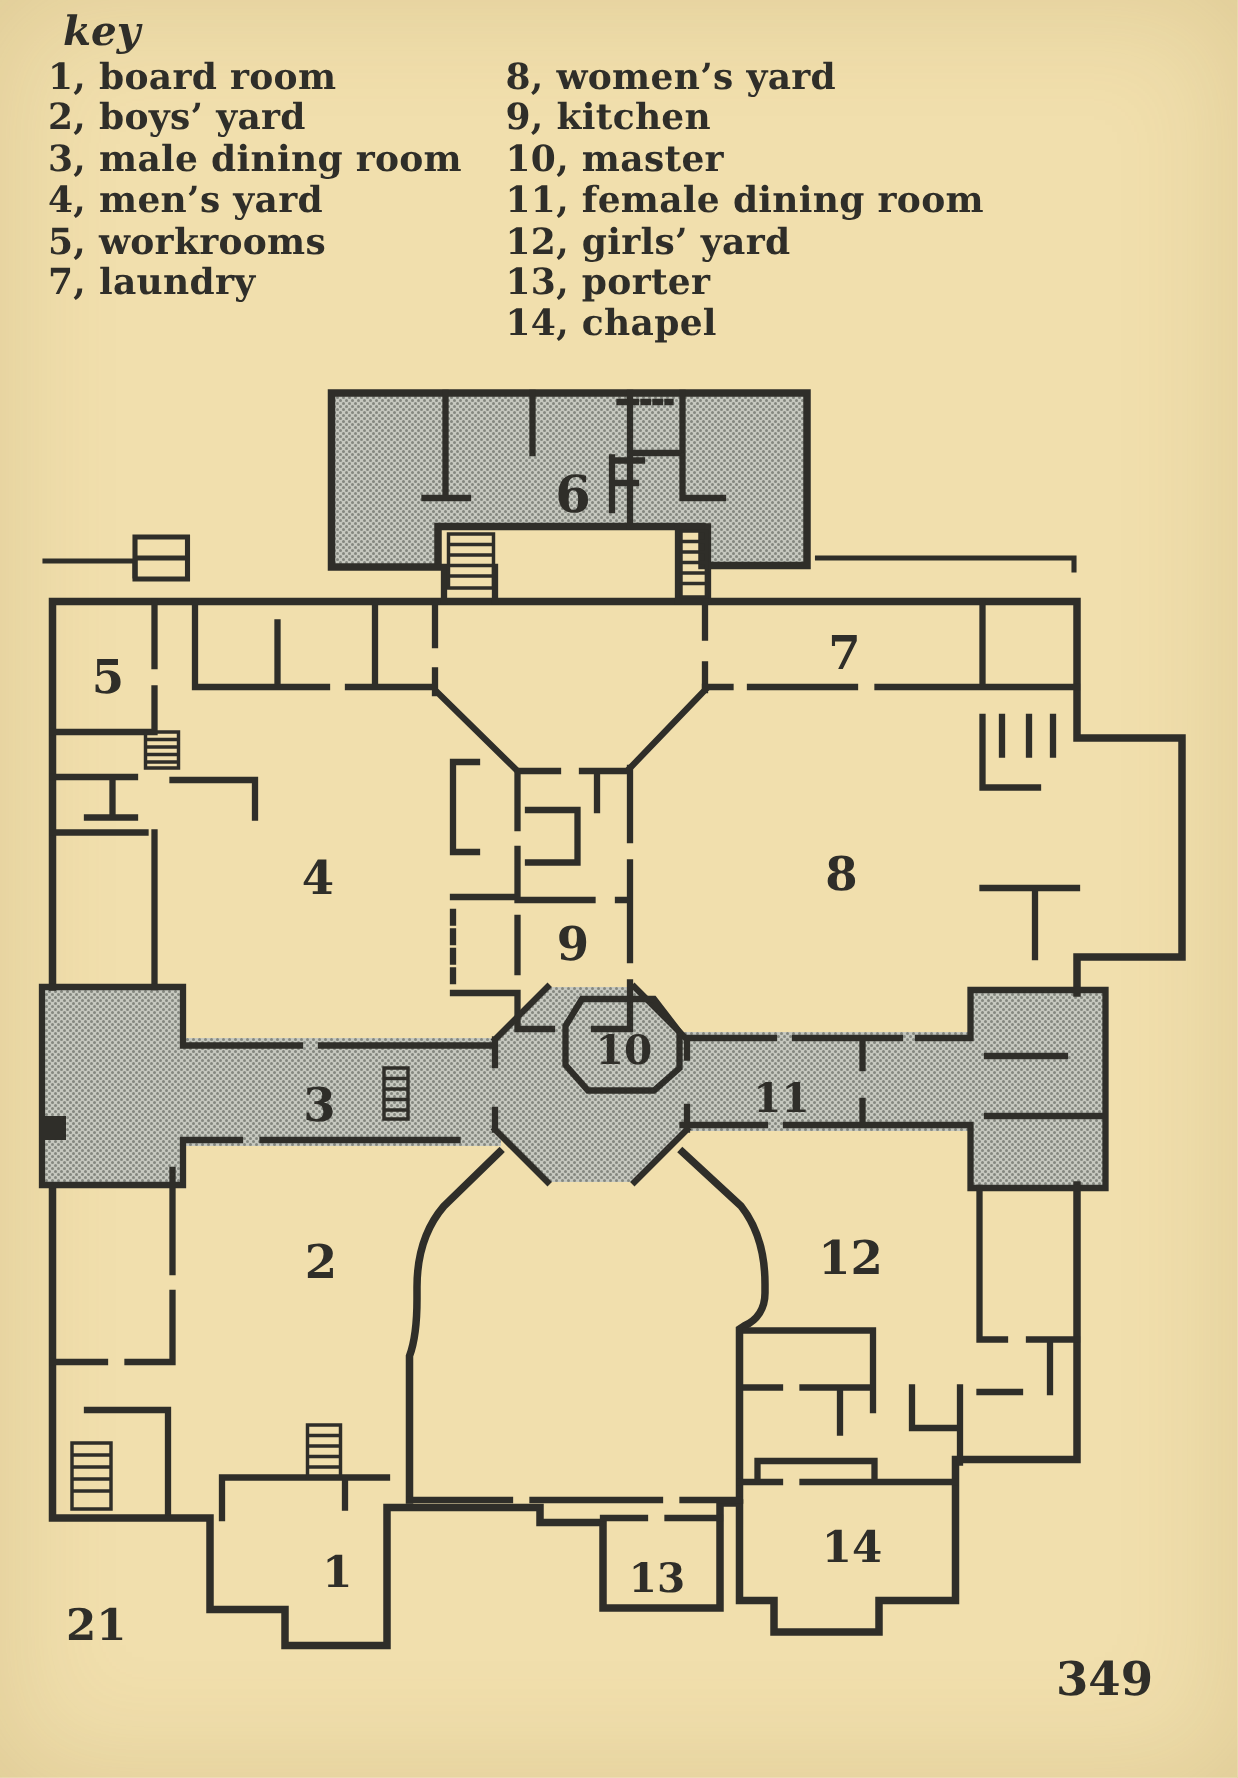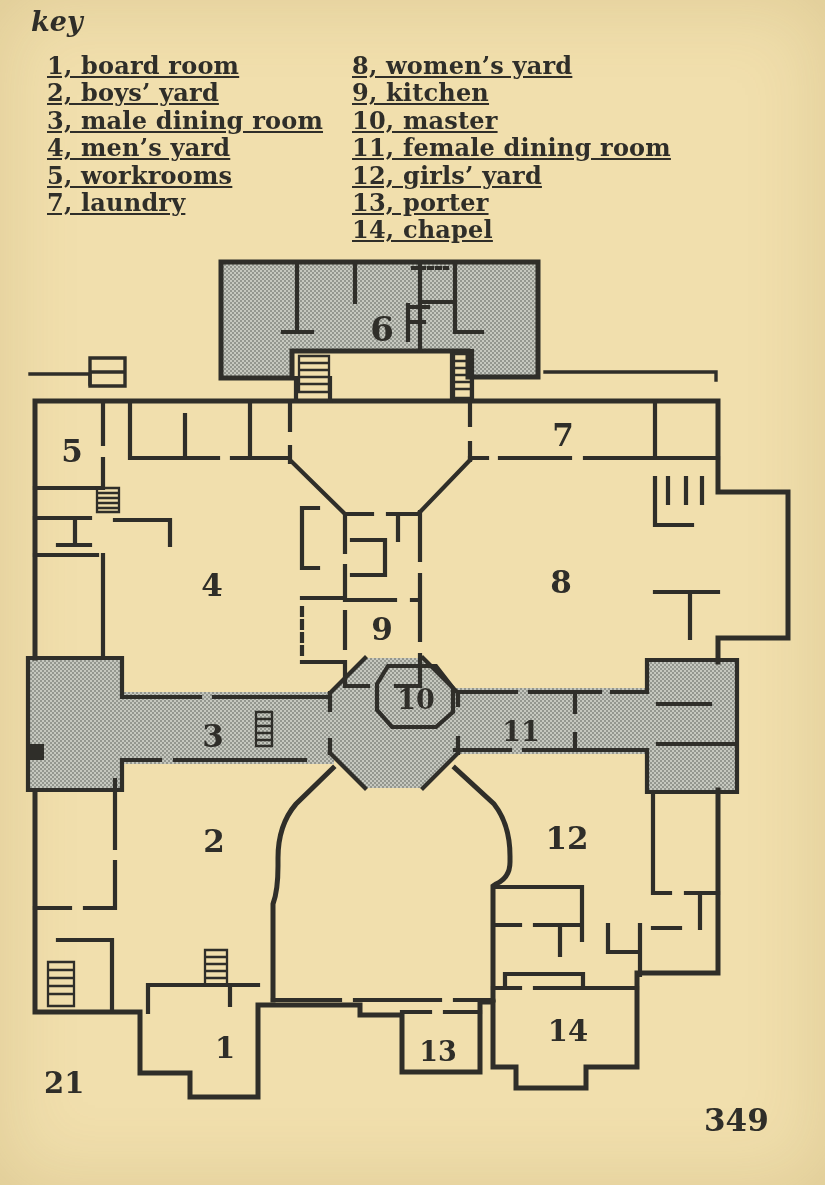--- a/index.html
+++ b/index.html
@@ -2,23 +2,23 @@
 <html style="--paper: #f1dfad; --ink: #2f2e29; --shade-base: #c6c8bf; --shade-dot: #84877f;"><head>
 <meta charset="utf-8">
 <style>
   :root{
     --paper:#f1dfad; --ink:#2f2e29; --shade-base:#c6c8bf; --shade-dot:#84877f;
   }
   html,body{margin:0;padding:0;}
   body{width:825px;height:1185px;font-family:"DejaVu Serif",serif;}
   .page{position:relative;width:825px;height:1185px;background:var(--paper);overflow:hidden;
         box-shadow:inset 0 0 80px rgba(140,110,40,.18);}
-  .key-title{position:absolute;left:31px;top:6px;font:italic 700 27px "DejaVu Serif",serif;color:var(--ink);}
-  ul.keycol{list-style:none;margin:16px;padding:0;position:absolute;
-        font:700 24px/27.4px "DejaVu Serif",serif;color:var(--ink);letter-spacing:.2px;white-space:nowrap;text-decoration:underline;}
+  .key-title{position:absolute;left:42px;top:6px;font:italic 700 27px "DejaVu Serif",serif;color:var(--ink);}
+  ul.keycol{list-style:none;margin:1px;padding:0;position:absolute;
+        font:700 24px/27.4px "DejaVu Serif",serif;color:var(--ink);letter-spacing:.2px;white-space:nowrap;}
   #keycol-left{left:31px;top:36px;}
   #keycol-right{left:336px;top:36px;}
   svg.plan{position:absolute;left:0;top:0;width:825px;height:1185px;}
   .w{stroke:var(--ink);fill:none;stroke-linecap:square;}
   .w5{stroke-width:5px;} .w4{stroke-width:4.2px;} .w3{stroke-width:3.4px;}
   .dash{stroke-dasharray:7,6;} .dot{stroke-dasharray:3,5;}
   .hatch{stroke:var(--ink);stroke-width:2.3px;fill:none;}
   .shade{fill:url(#halftone);}
   .inkfill{fill:var(--ink);}
   .room-num{font-family:"DejaVu Serif",serif;font-weight:700;fill:var(--ink);text-anchor:middle;}

